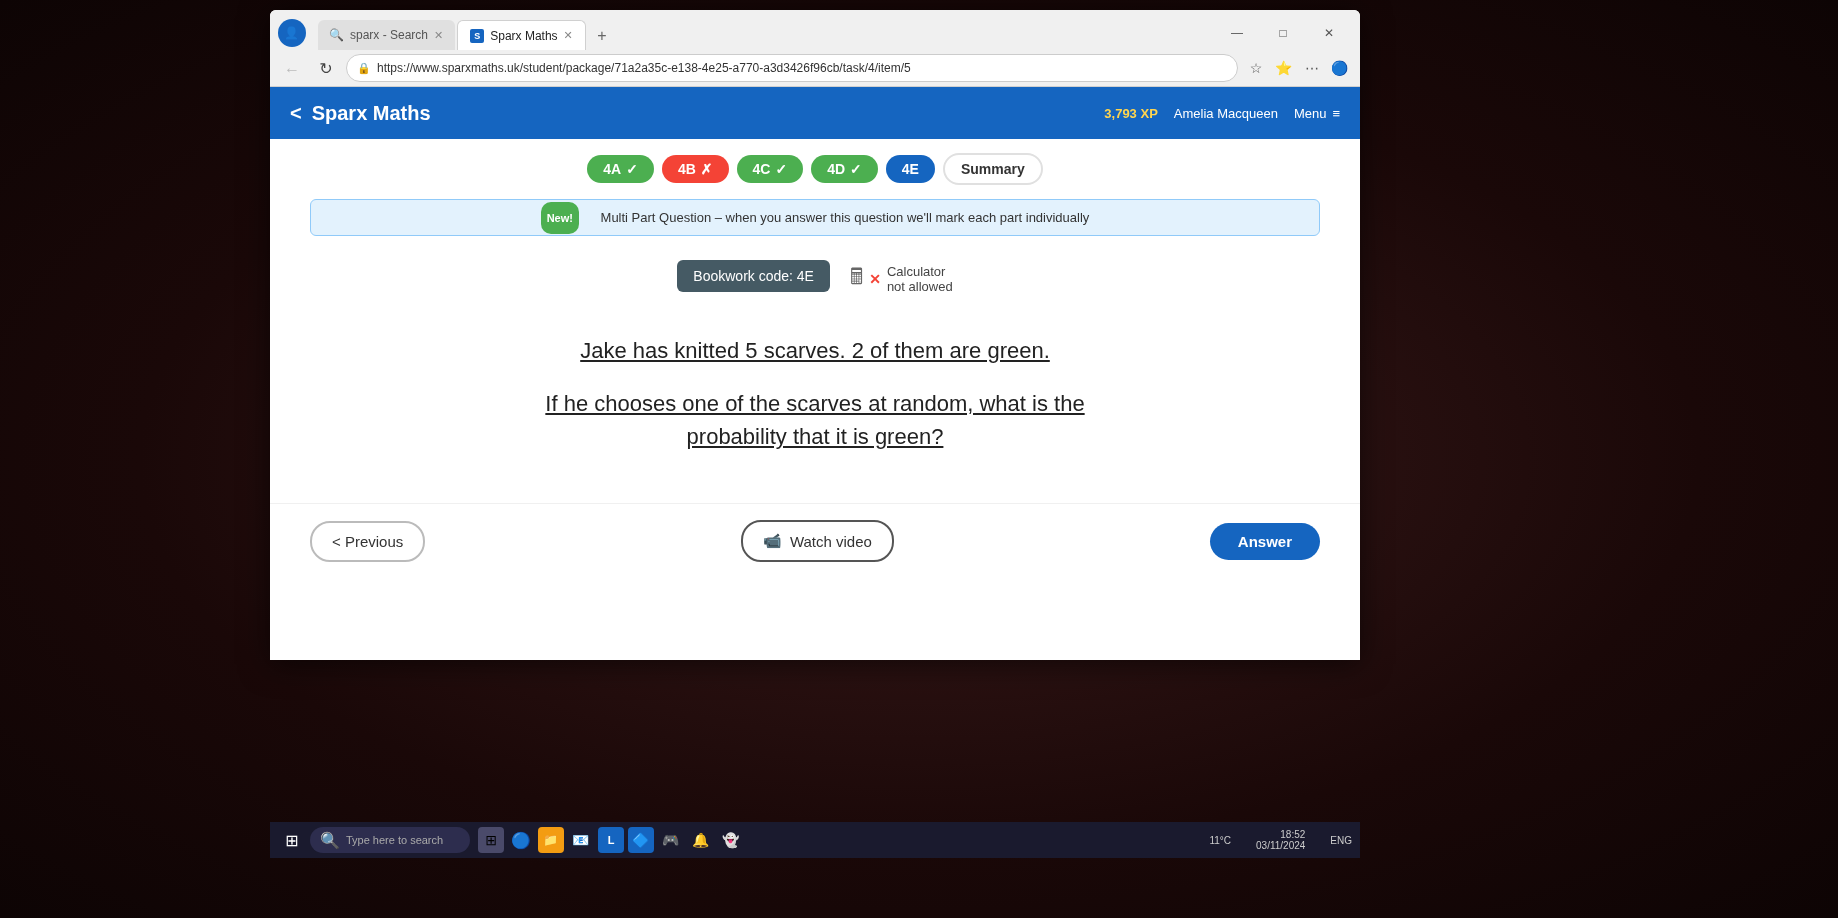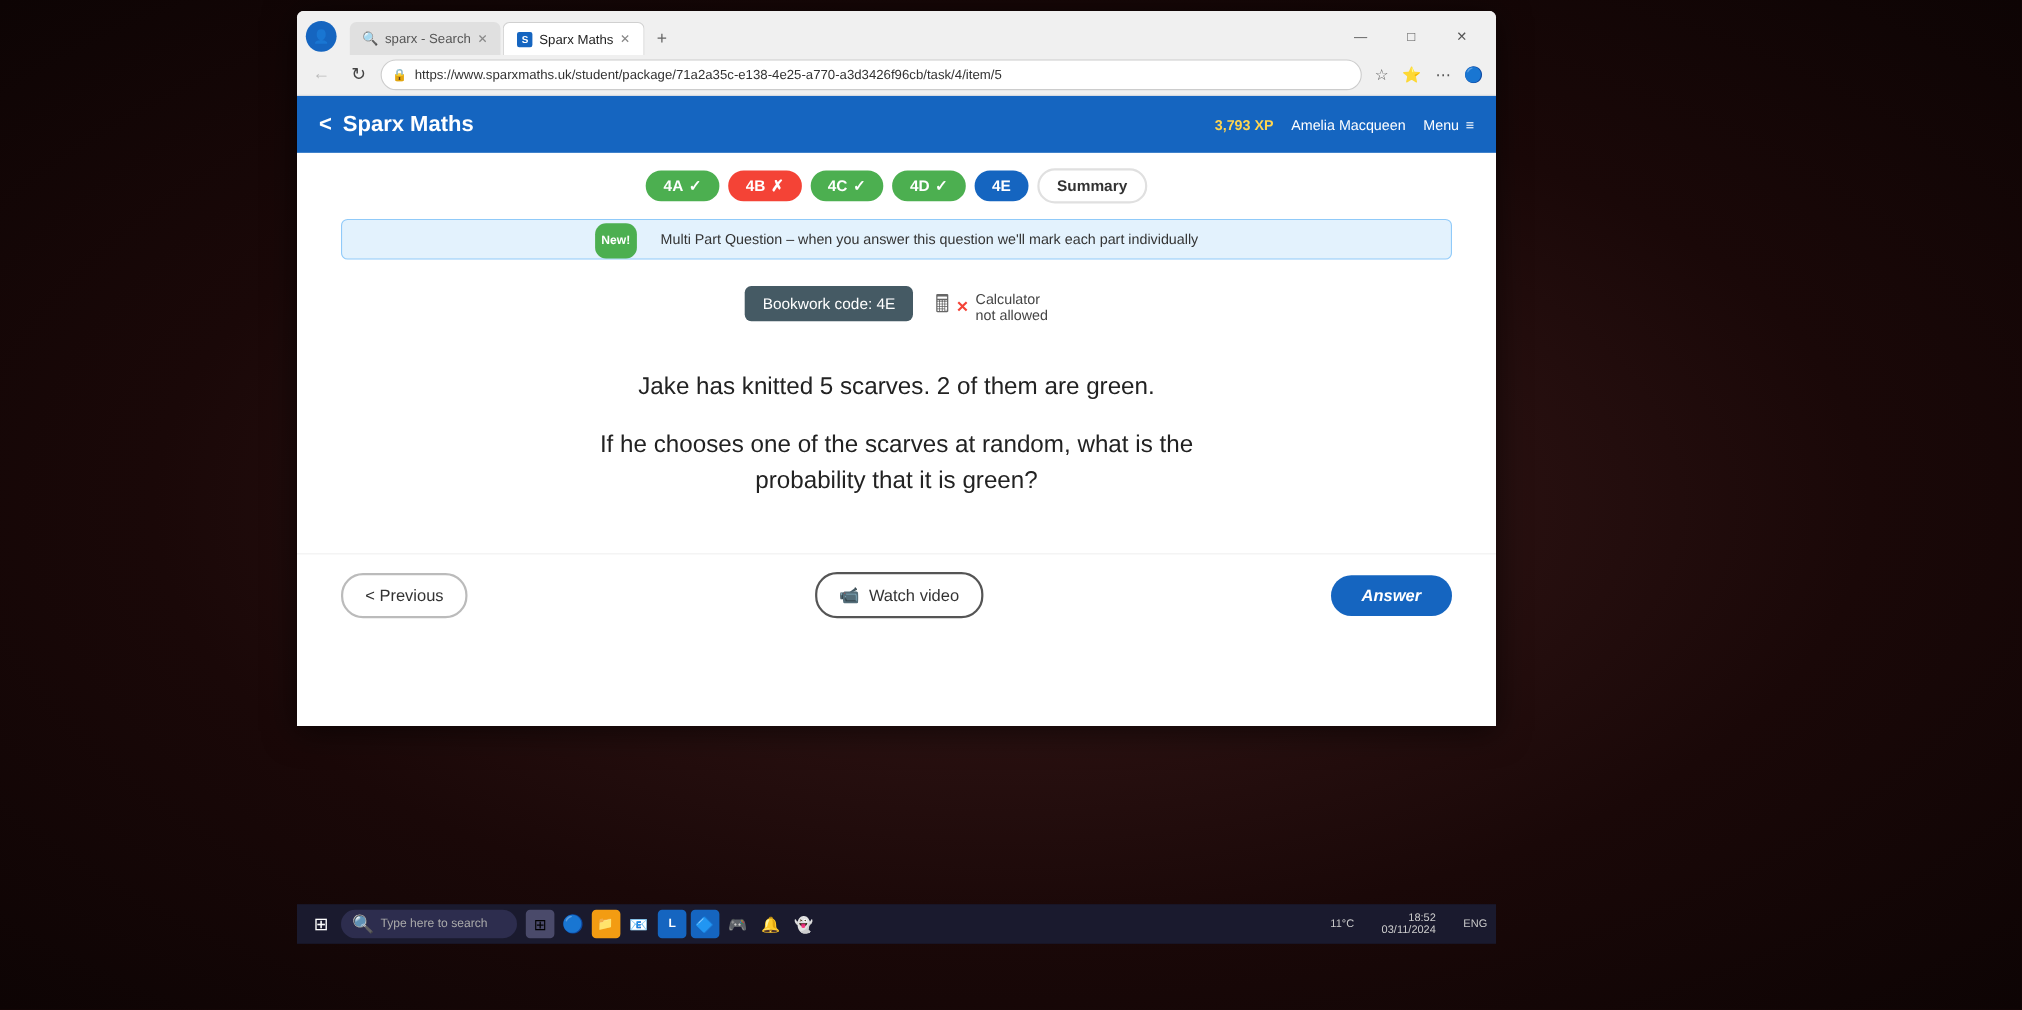--- a/index.html
+++ b/index.html
@@ -342,20 +342,21 @@
       text-align: center;
       max-width: 800px;
       margin: 0 auto;
     }
 
     .question-text {
       font-size: 22px;
       color: #222;
       line-height: 1.5;
       margin-bottom: 20px;
+      text-decoration: underline;
     }
 
     .question-instruction {
       font-size: 22px;
       color: #222;
       line-height: 1.5;
     }
 
     
     .bottom-actions {
@@ -394,21 +395,20 @@
 
     .answer-btn {
       padding: 10px 28px;
       background: #1565c0;
       color: white;
       border: none;
       border-radius: 20px;
       font-size: 15px;
       cursor: pointer;
       font-weight: 600;
-      font-style: italic;
     }
 
     
     .taskbar {
       position: absolute;
       bottom: 60px;
       left: 270px;
       width: 1090px;
       height: 36px;
       background: #1a1a2e;

